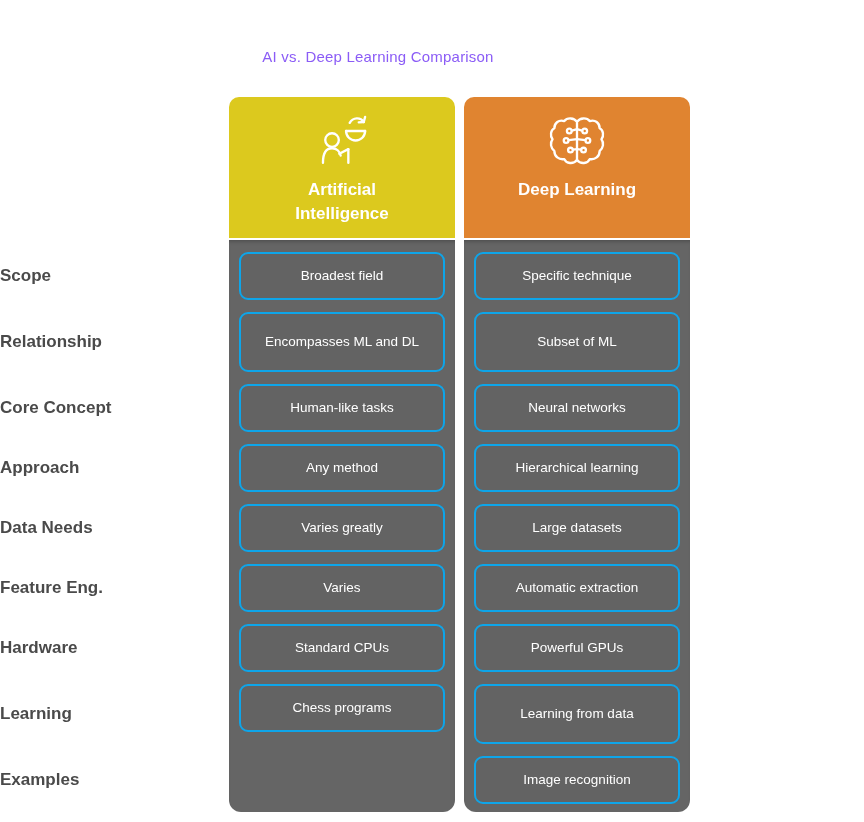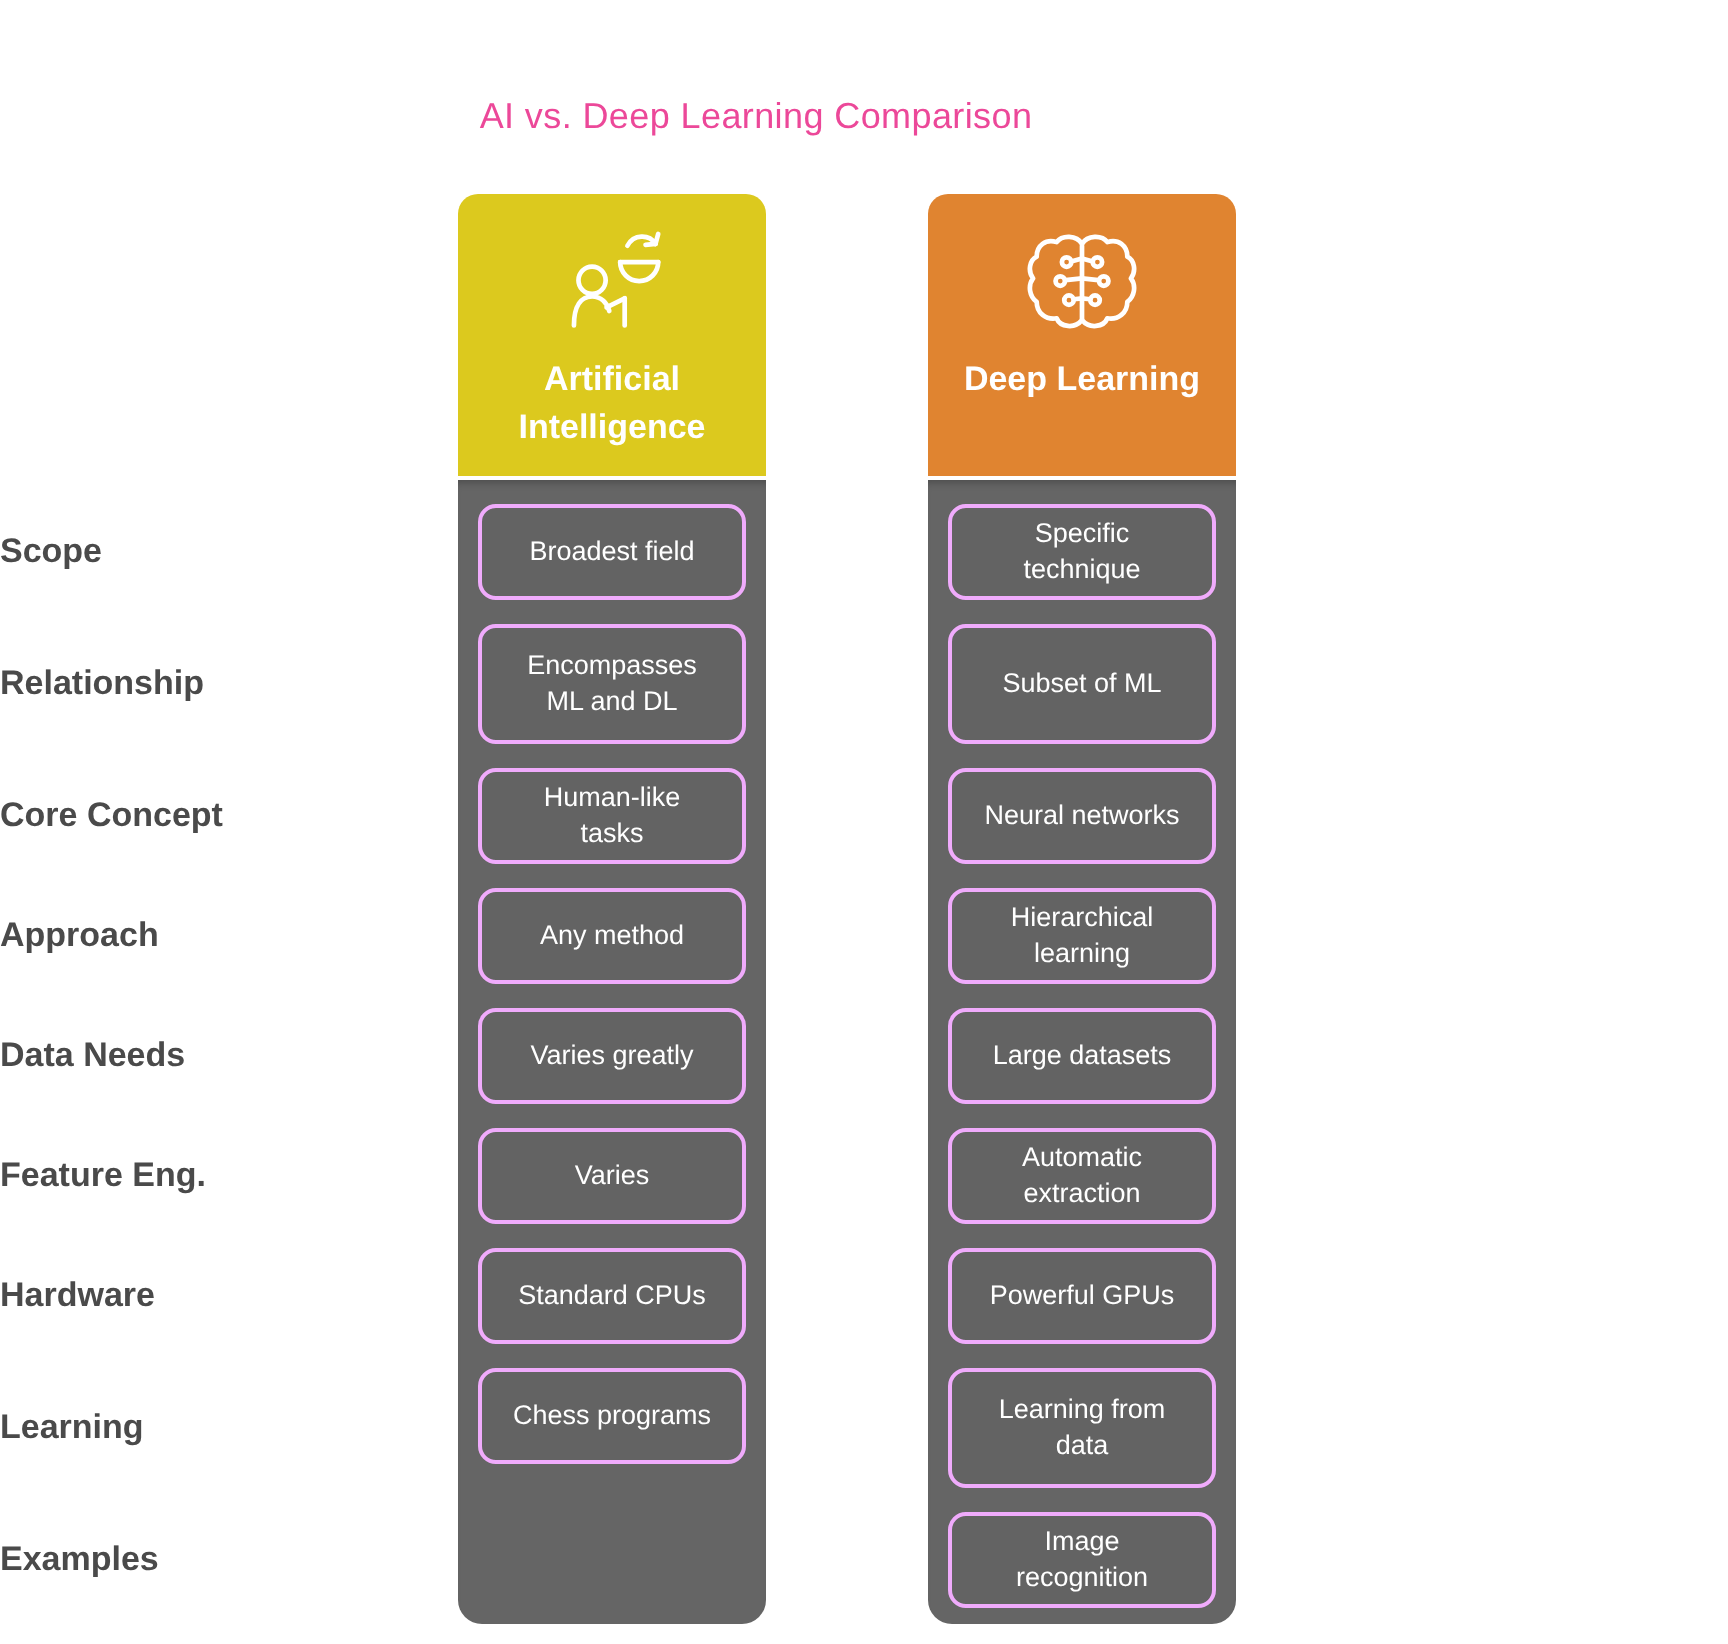--- a/index.html
+++ b/index.html
@@ -4,57 +4,57 @@
 <style>
   * { margin:0; padding:0; box-sizing:border-box; }
   body { background:#ffffff; }
   .canvas {
     position:relative; width:864px; height:822px;
     background:#ffffff; overflow:hidden;
     font-family:"Liberation Sans", sans-serif;
   }
   .title {
     position:absolute; top:48px; left:0; width:756px;
-    text-align:center; font-size:18px; color:#ec4899;
+    text-align:center; font-size:15px; color:#8b5cf6;
     letter-spacing:0.2px;
   }
   
   .labels-col { position:absolute; left:0; top:252px; width:190px; }
   .label-slot {
     height:60px; padding-bottom:12px;
     display:flex; align-items:center; justify-content:flex-start;
   }
   .label-slot.tall { height:72px; }
   .row-label {
     font-size:17px; font-weight:bold; color:#4a4a4a; text-align:right;
     line-height:1.2;
   }
   
-  .col { position:absolute; top:97px; width:154px; }
+  .col { position:absolute; top:97px; width:226px; }
   .col.ai { left:229px; }
   .col.dl { left:464px; }
   .col-header {
     height:141px; border-radius:10px 10px 0 0;
     display:flex; flex-direction:column; align-items:center;
     padding-top:15px;
   }
   .col-header svg { width:58px; height:58px; display:block; }
   .hlabel {
     margin-top:8px; font-size:17px; font-weight:bold; color:#ffffff;
     text-align:center; line-height:1.42;
   }
   .hlabel.narrow { max-width:112px; }
   .col-body {
     margin-top:2px; height:572px; background:#656565;
     border-radius:0 0 12px 12px; padding-top:12px;
     box-shadow: inset 0 4px 4px -3px rgba(0,0,0,0.28);
   }
   .cell {
     height:48px; margin:0 10px 12px 10px; padding:0 14px;
-    background:#636363; border:2px solid #f0abfc; border-radius:9px;
+    background:#636363; border:2px solid #0ea5e9; border-radius:9px;
     display:flex; align-items:center; justify-content:center;
     text-align:center; color:#ffffff; font-size:13.5px; line-height:1.35;
   }
   .cell.tall { height:60px; }
 </style>
 </head>
 <body>
 
 <div class="canvas">
 

